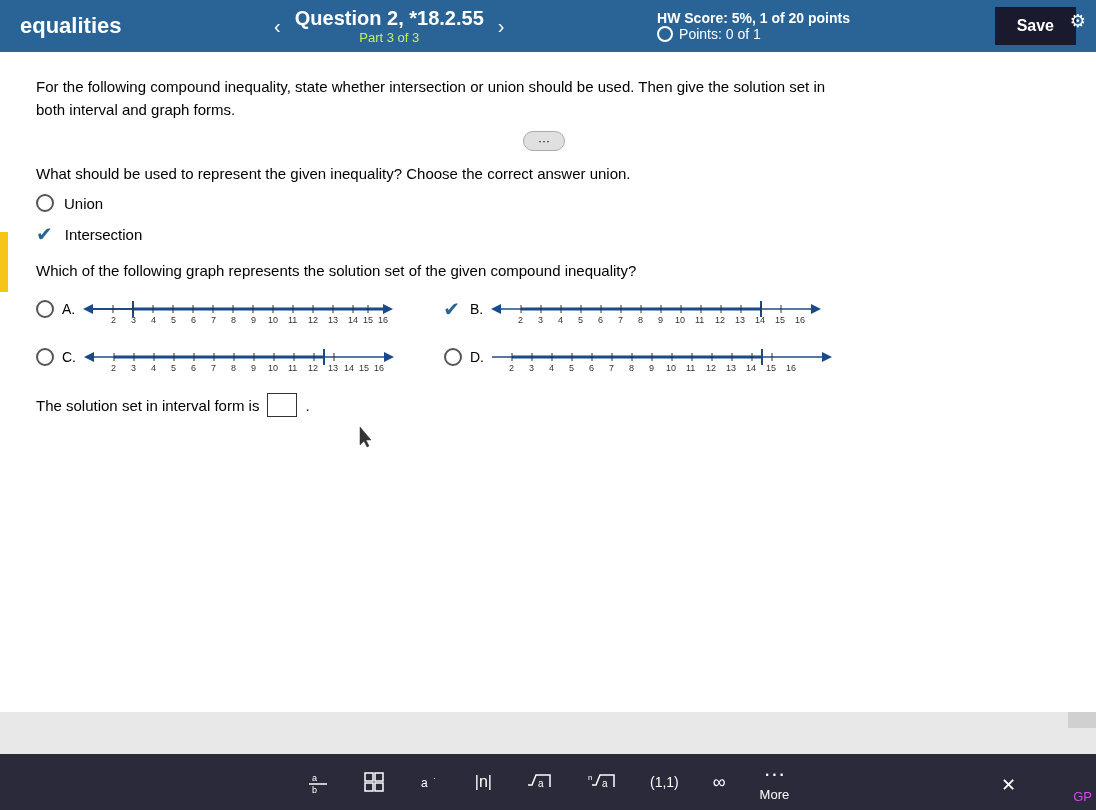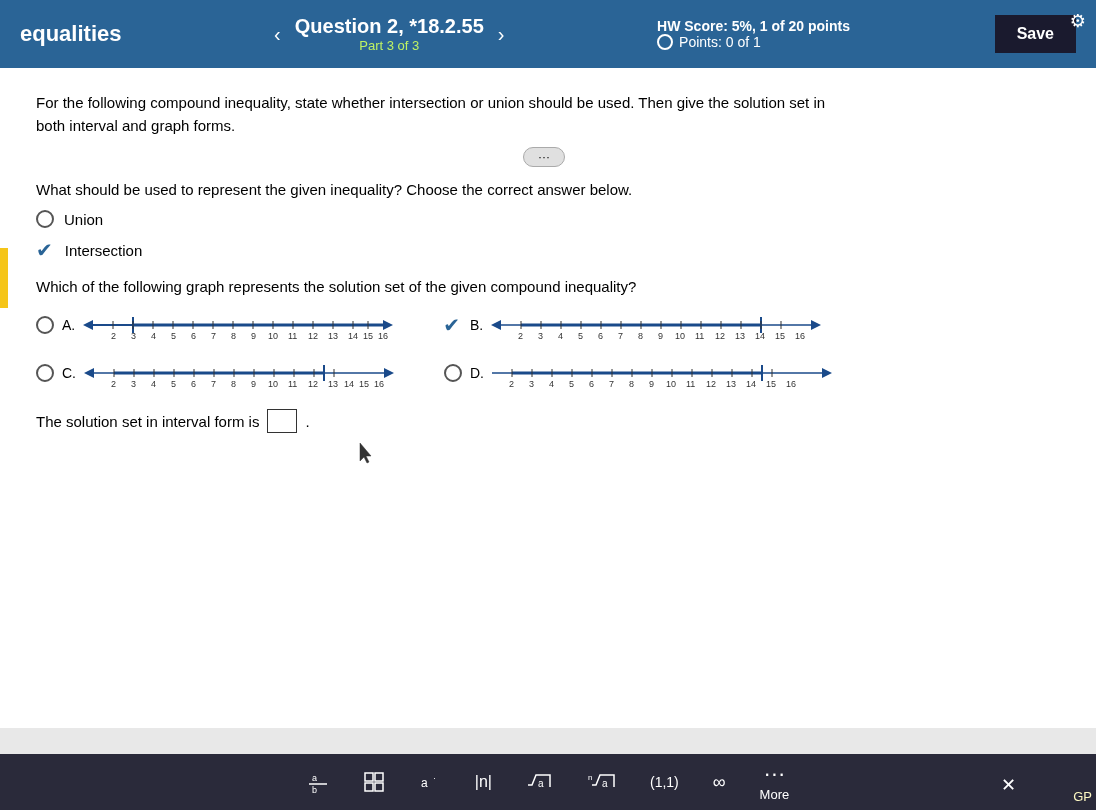--- a/index.html
+++ b/index.html
@@ -13,21 +13,21 @@
     }
 
     
     .header {
       background: #2a6496;
       color: white;
       display: flex;
       align-items: center;
       justify-content: space-between;
       padding: 8px 20px;
-      height: 68px;
+      height: 52px;
     }
     .header-left {
       display: flex;
       align-items: center;
       gap: 8px;
     }
     .header-center {
       text-align: center;
     }
     .header-center .question-title {
@@ -272,21 +272,21 @@
       align-items: center;
       padding-top: 10px;
       gap: 4px;
     }
 
     
     .gp-label {
       position: absolute;
       bottom: 6px;
       right: 4px;
-      color: #fef9c3;
+      color: #d946ef;
       font-size: 13px;
     }
   </style>
 </head>
 <body>
 
 <div class="header">
   <div class="header-left">
     <span style="font-size:22px;font-weight:bold;color:white;">equalities</span>
   </div>
@@ -315,21 +315,21 @@
   <span style="font-size:12px;color:#555;margin-top:80px;">va</span>
 </div>
 
 <div class="main-content">
   <div class="yellow-bar"></div>
 
   <p class="question-text">For the following compound inequality, state whether intersection or union should be used. Then give the solution set in both interval and graph forms.</p>
 
   <button class="ellipsis-btn">···</button>
 
-  <p class="sub-question">What should be used to represent the given inequality? Choose the correct answer below.</p>
+  <p class="sub-question">What should be used to represent the given inequality? Choose the correct answer union.</p>
 
   <div class="radio-option">
     <div class="radio-circle"></div>
     <span>Union</span>
   </div>
 
   <div class="radio-option">
     <span class="checkmark">✔</span>
     <span>Intersection</span>
   </div>

